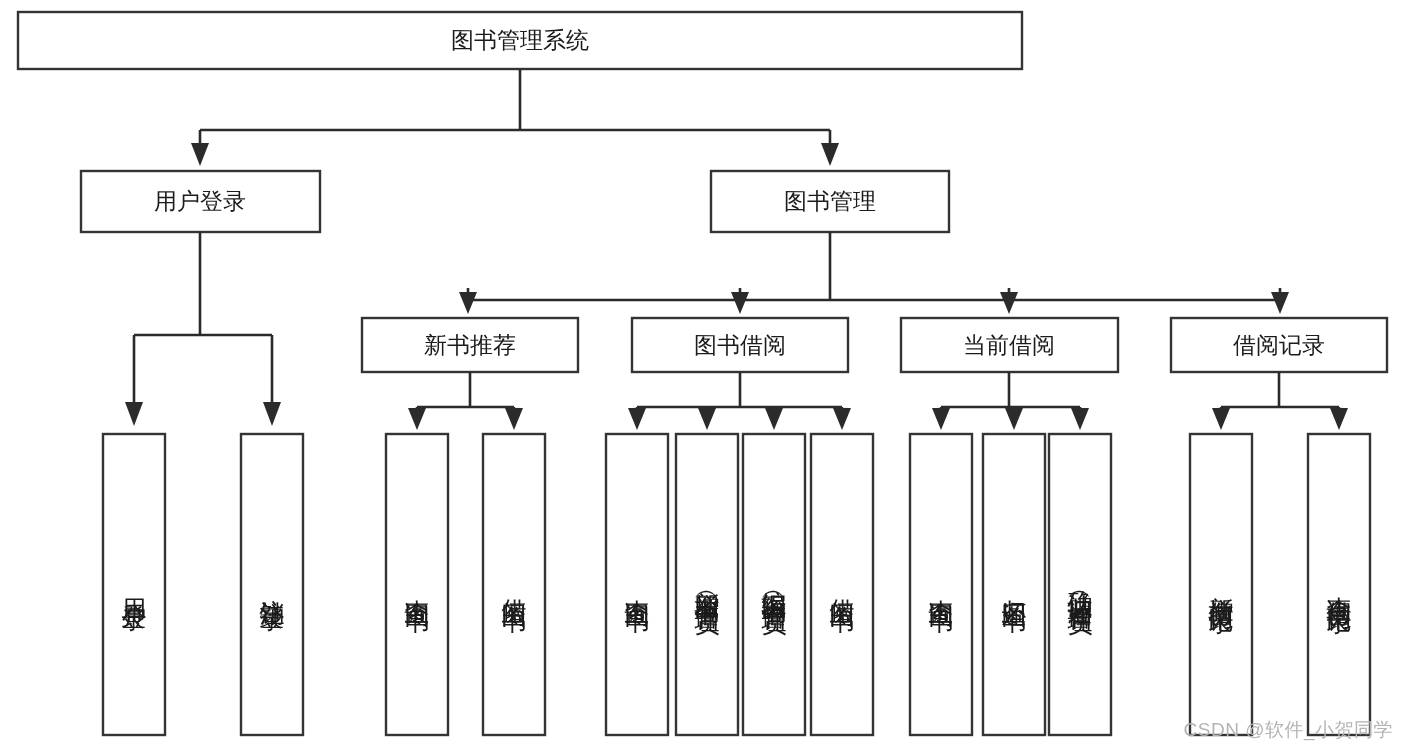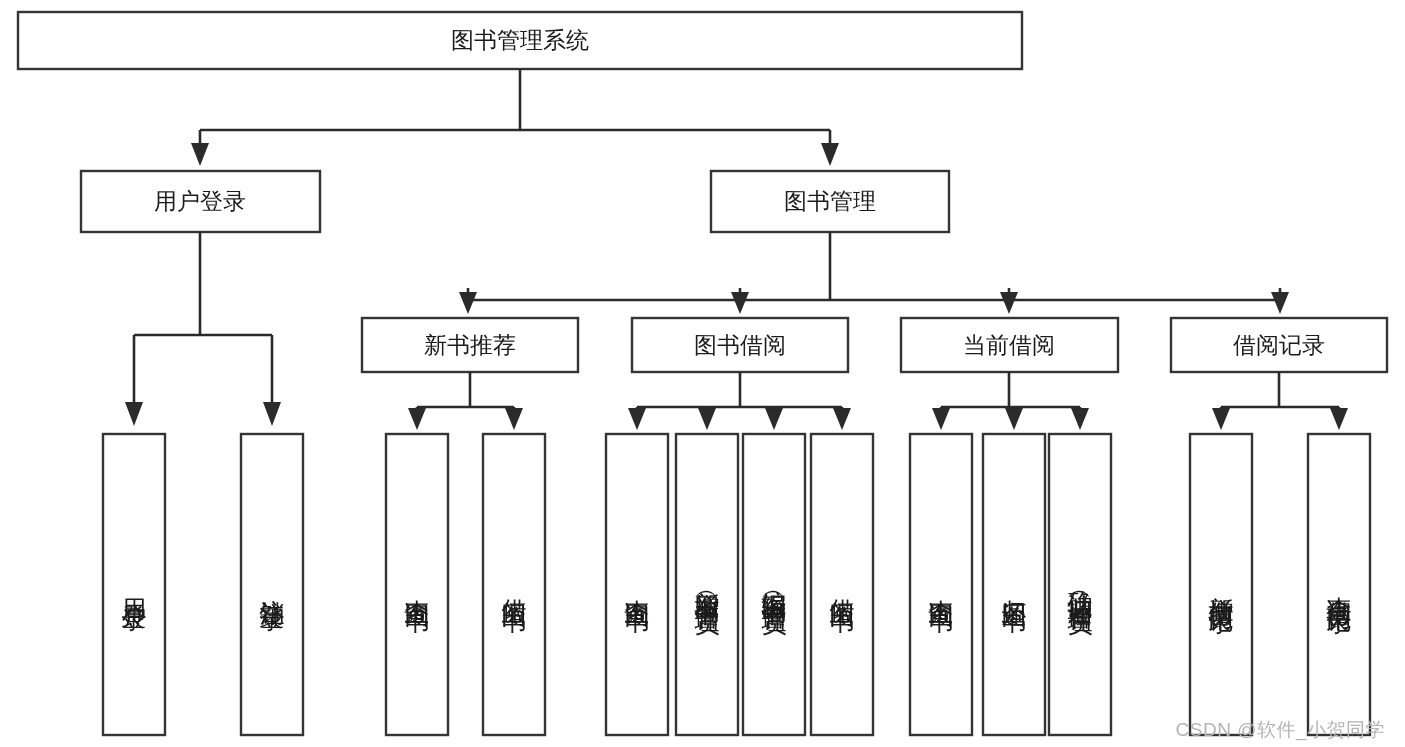--- a/index.html
+++ b/index.html
@@ -60,21 +60,21 @@
     letter-spacing: 3px;
     color: #1b1b1b;
     display: flex;
     align-items: center;
     justify-content: center;
     text-align: center;
     user-select: none;
   }
   .watermark {
     position: absolute;
-    right: 20px;
+    right: 12px;
     bottom: 4px;
     font-family: "Liberation Sans", "DejaVu Sans", sans-serif;
     font-size: 19px;
     color: #b4b4b4;
     letter-spacing: 0.5px;
     white-space: nowrap;
   }
 </style>
 </head>
 <body>

